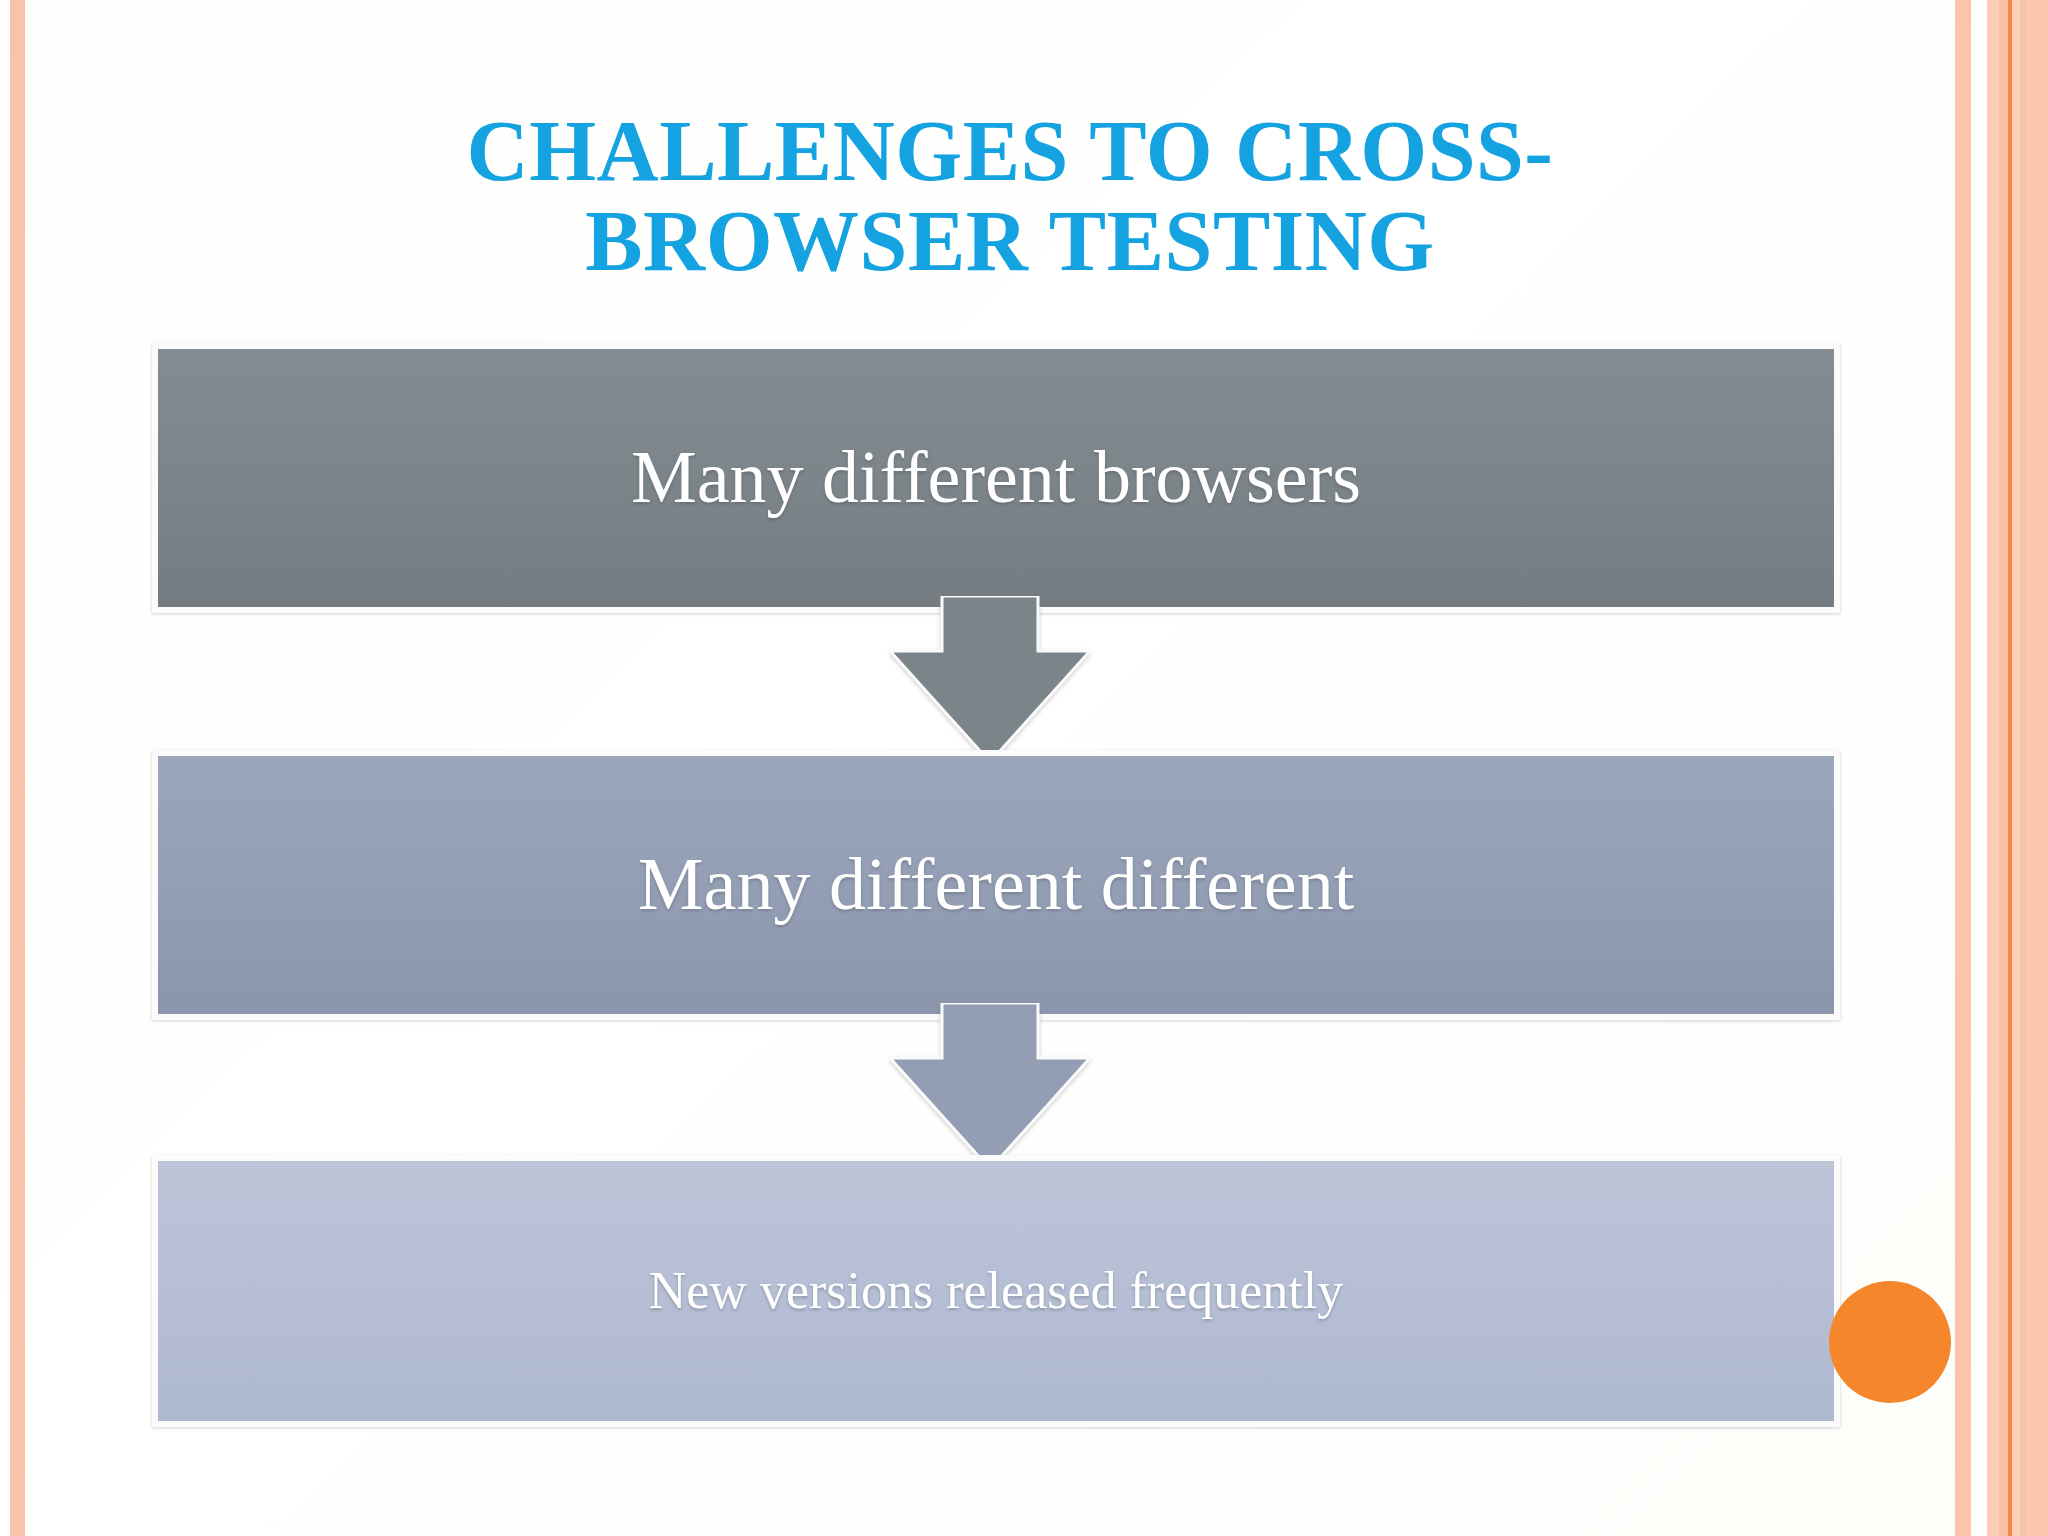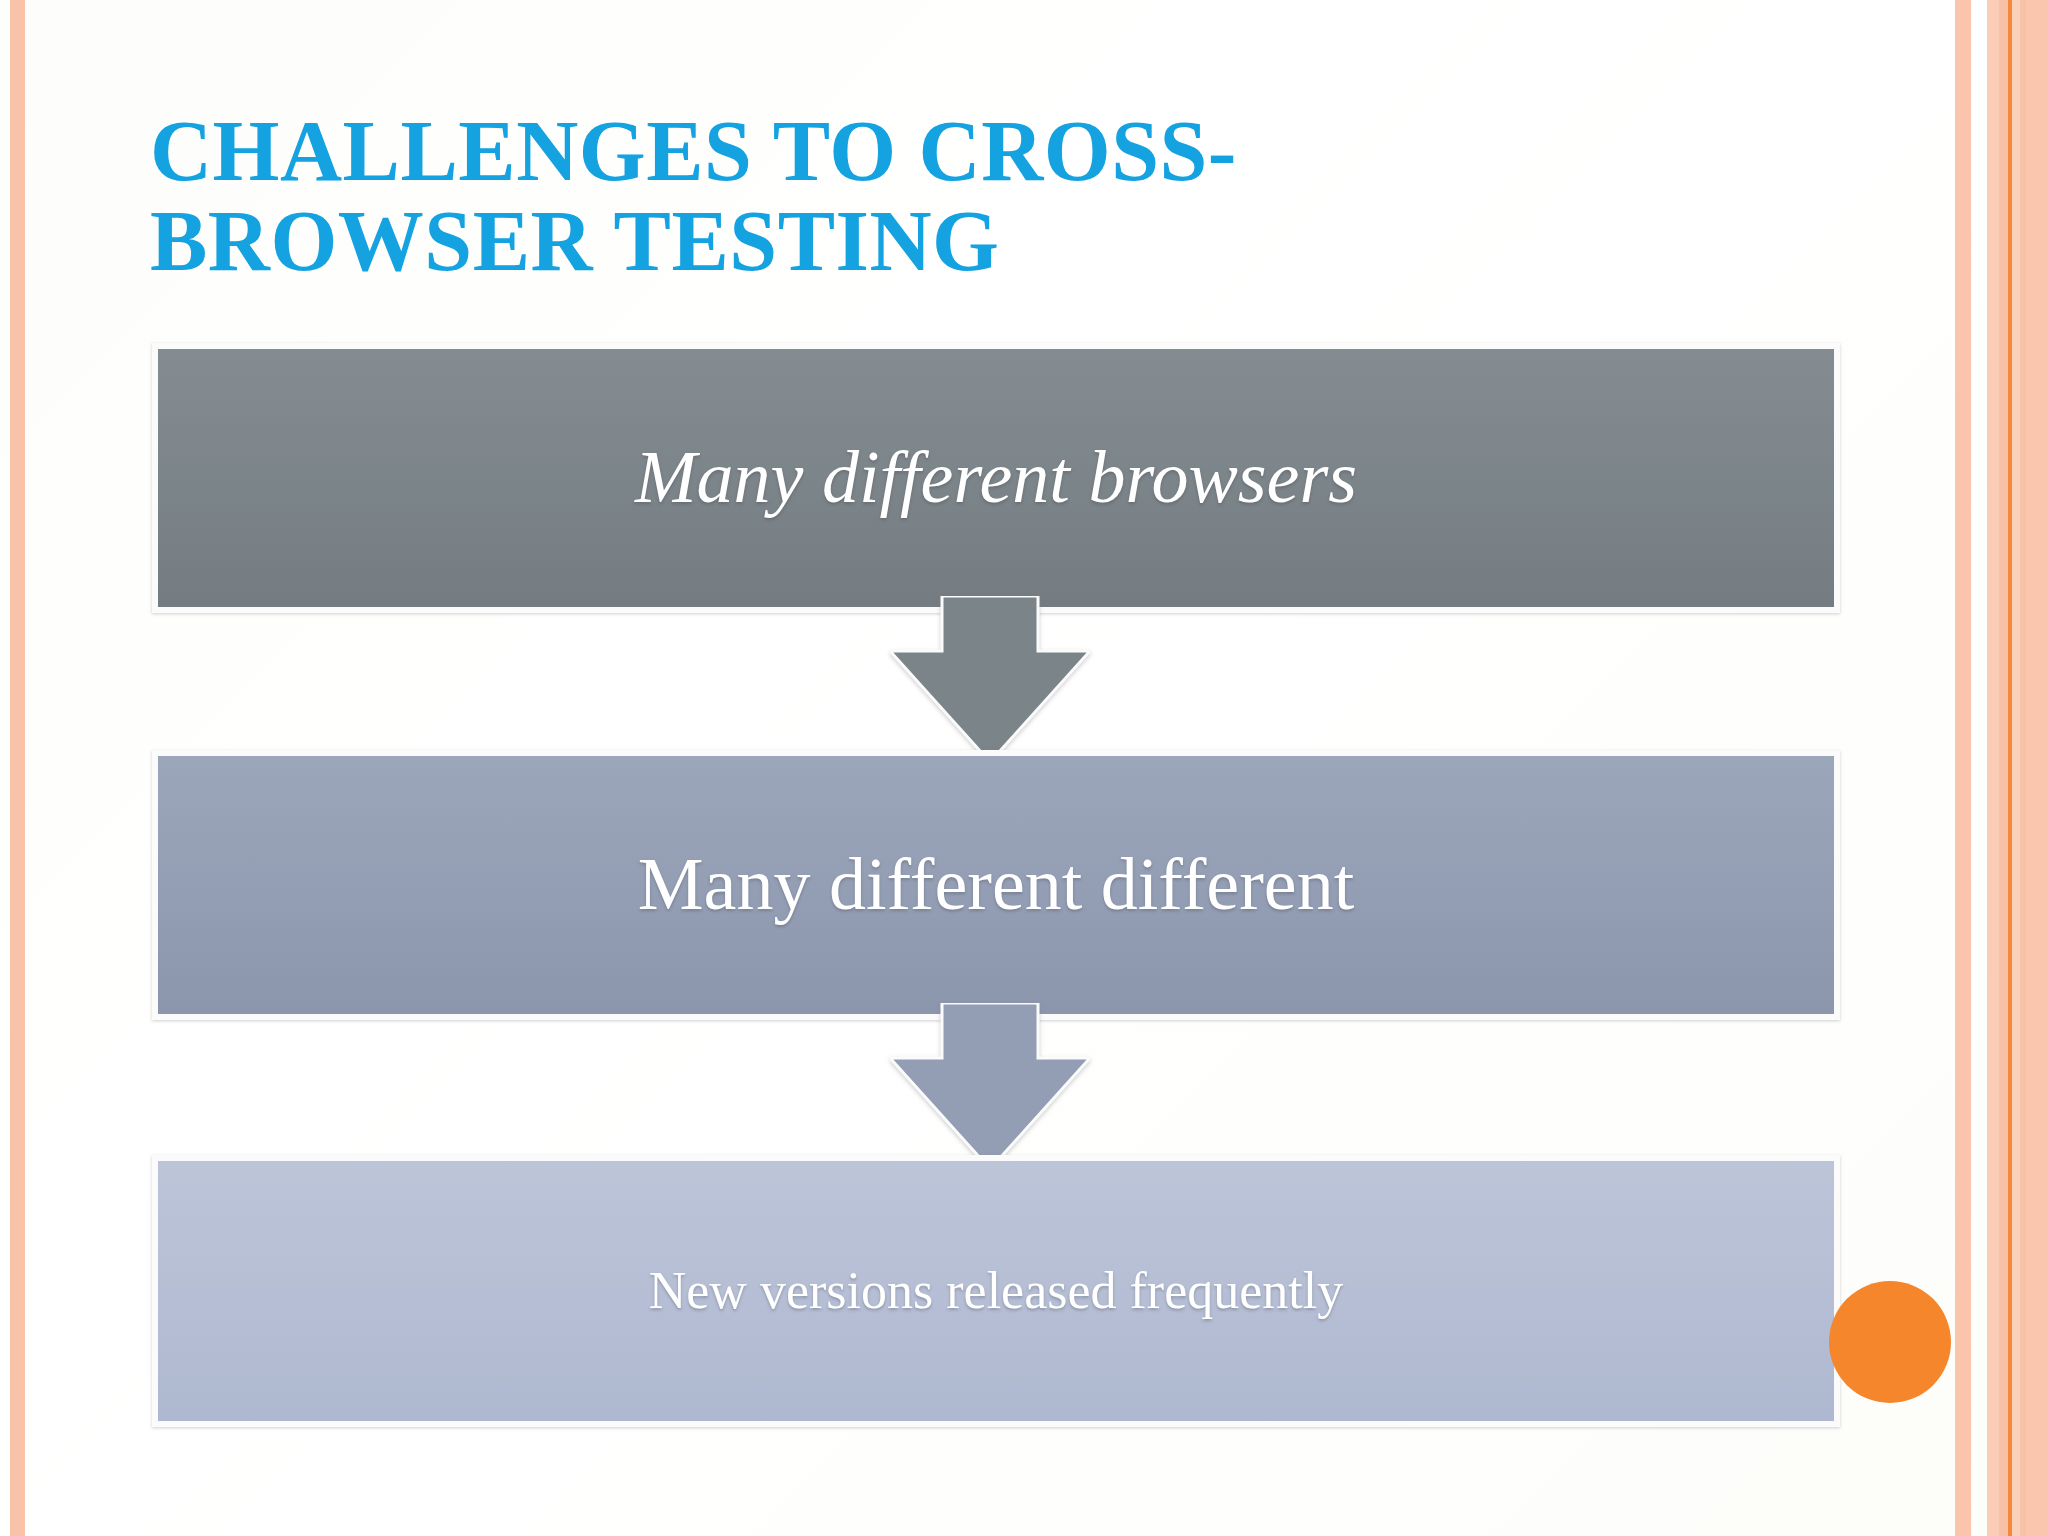--- a/index.html
+++ b/index.html
@@ -33,20 +33,21 @@
   .stripe-right-5  { left: 2012px; width: 8px;  background: #fbd0ba; }
   .stripe-right-6  { left: 2020px; width: 6px;  background: #f8c2a8; }
   .stripe-right-7  { left: 2026px; width: 22px; background: #fac6ad; }
 
   
   #title {
     position: absolute;
     left: 150px;
     top: 48px;
     width: 1720px;
+    text-align: center;
     color: #14a2e0;
     font-size: 86px;
     line-height: 1.05;
     font-weight: bold;
     letter-spacing: 0.5px;
     font-family: "Liberation Serif", "DejaVu Serif", serif;
   }
   #title .ttl-line { display: block; white-space: nowrap; }
 
   
@@ -67,21 +68,20 @@
     line-height: 1.05;
     white-space: nowrap;
     text-shadow: 0 2px 3px rgba(60,60,70,0.30);
     font-family: "Liberation Serif", "DejaVu Serif", serif;
   }
 
   #box-1 {
     top: 343px;
     height: 270px;
     background: linear-gradient(180deg, #848c92 0%, #7b8489 55%, #747c82 100%);
-    font-style: italic;
   }
   #box-2 {
     top: 750px;
     height: 270px;
     background: linear-gradient(180deg, #9ba6ba 0%, #939eb4 55%, #8b96ad 100%);
   }
   #box-3 {
     top: 1155px;
     height: 272px;
     background: linear-gradient(180deg, #bcc4d8 0%, #b5bed4 55%, #aeb8d0 100%);

